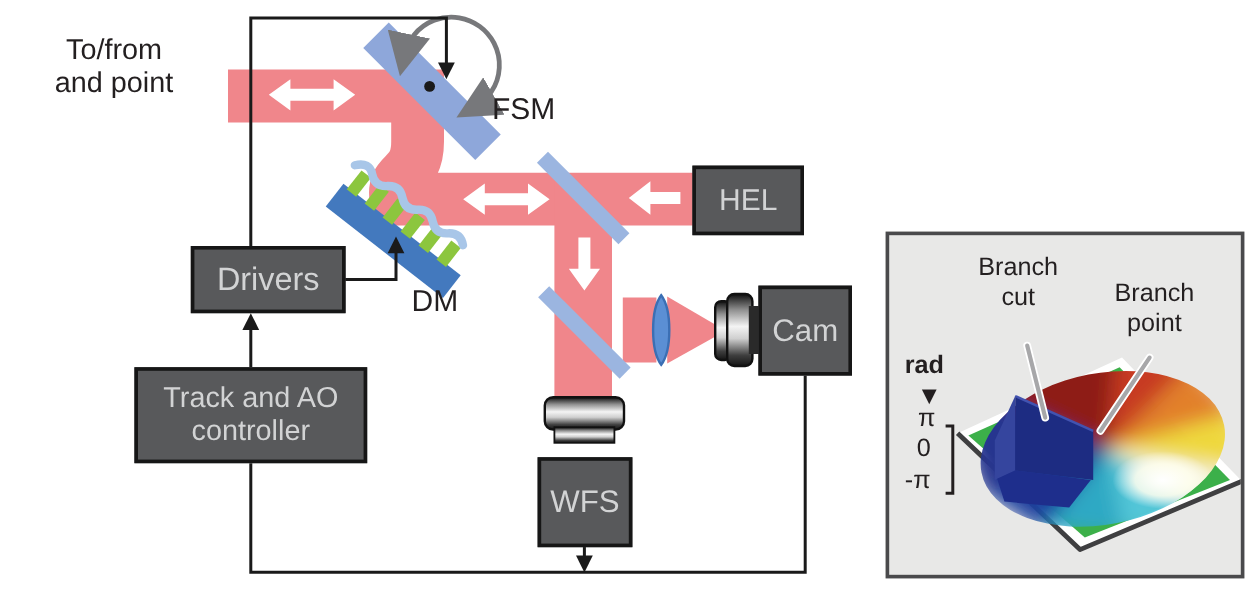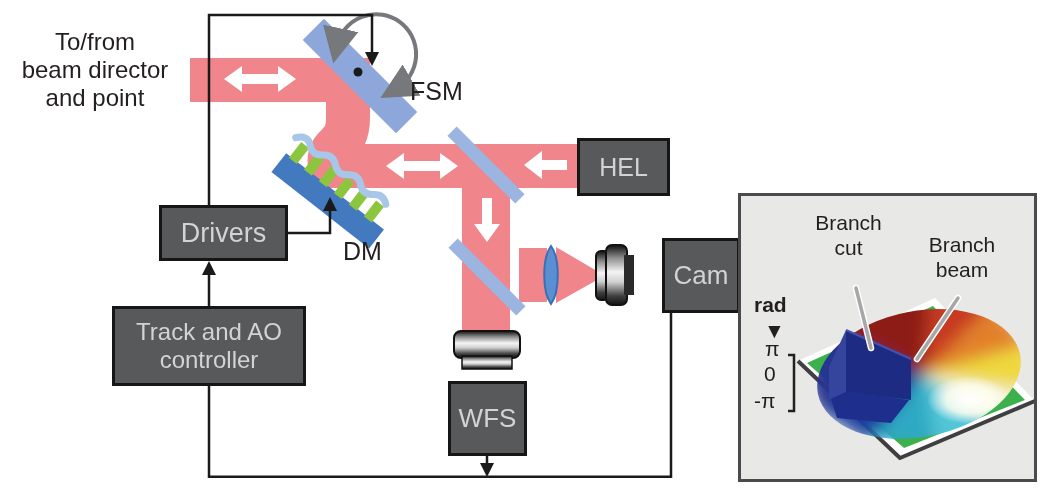--- a/index.html
+++ b/index.html
@@ -7,21 +7,21 @@
   .canvas{position:absolute;inset:0;width:1050px;height:498px;}
   svg{position:absolute;left:0;top:0;}
   .lbl{position:absolute;color:#231f20;}
   .io-label{left:2px;top:28px;width:186px;text-align:center;font-size:24px;line-height:28px;color:#231f20;}
   .opt-label{font-size:25px;font-weight:400;}
   .box{position:absolute;background:#58595b;border:3px solid #161616;color:#d2d3d4;display:flex;align-items:center;justify-content:center;text-align:center;box-sizing:border-box;}
   .box-drivers{left:143px;top:205px;width:129px;height:56px;font-size:27px;margin-left:16px;}
   .box-hel{left:577px;top:138px;width:93px;height:58px;font-size:25px;}
   .box-track{left:112px;top:306px;width:194px;height:80px;font-size:24px;line-height:28px;}
   .box-wfs{left:448px;top:368px;width:79px;height:75px;font-size:26px;margin-top:13px;}
-  .box-cam{left:632px;top:238px;width:78px;height:75px;font-size:26px;margin-left:30px;}
+  .box-cam{left:632px;top:238px;width:78px;height:75px;font-size:26px;}
   
   .inset{position:absolute;left:738px;top:193px;width:299px;height:289px;background:#e8e8e7;border:3px solid #4a4a4c;box-sizing:border-box;}
   .inset .lbl{text-align:center;line-height:25px;font-size:21px;}
   .inset-cut{left:55px;top:14px;width:105px;}
   .inset-point{left:166px;top:36px;width:110px;}
   .inset-rad{left:13px;top:96px;font-size:24px;font-weight:bold;}
   .inset-tri{left:23px;top:122px;font-size:14px;}
   .inset-pi{left:24px;top:140px;font-size:23px;}
   .inset-zero{left:23px;top:165px;font-size:23px;}
   .inset-npi{left:13px;top:192px;font-size:23px;}
@@ -105,21 +105,20 @@
     <g fill="#1a1a1a">
       <polygon points="372,66 365,52 379,52"></polygon>
       <polygon points="330,197 323,211 337,211"></polygon>
       <polygon points="209,261 202,275 216,275"></polygon>
       <polygon points="487,477 480,463 494,463"></polygon>
     </g>
   </svg>
 
   <div class="lbl io-label">
     <div>To/from</div>
-    <div>beam director</div>
     <div>and point</div>
   </div>
 
   <div class="lbl opt-label" style="left:410px;top:77px;">FSM</div>
   <div class="lbl opt-label" style="left:343px;top:237px;">DM</div>
 
   <div class="box box-drivers">
     <span>Drivers</span>
   </div>
   <div class="box box-hel">
@@ -188,21 +187,21 @@
 
       <path d="M 47,159 H 53 V 215 H 47" fill="none" stroke="#231f20" stroke-width="2.5"></path>
     </svg>
 
     <div class="lbl inset-cut">
       <div>Branch</div>
       <div>cut</div>
     </div>
     <div class="lbl inset-point">
       <div>Branch</div>
-      <div>beam</div>
+      <div>point</div>
     </div>
     <div class="lbl inset-rad">rad</div>
     <div class="lbl inset-tri">▼</div>
     <div class="lbl inset-pi">π</div>
     <div class="lbl inset-zero">0</div>
     <div class="lbl inset-npi">-π</div>
   </div>
 
 </div>
 

